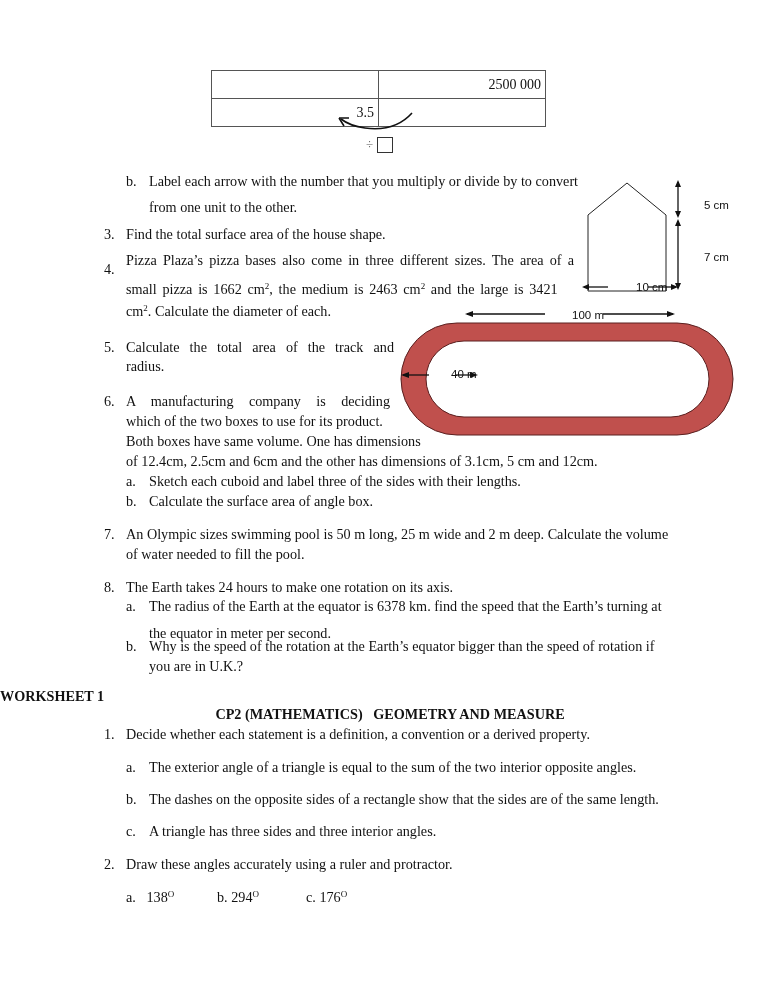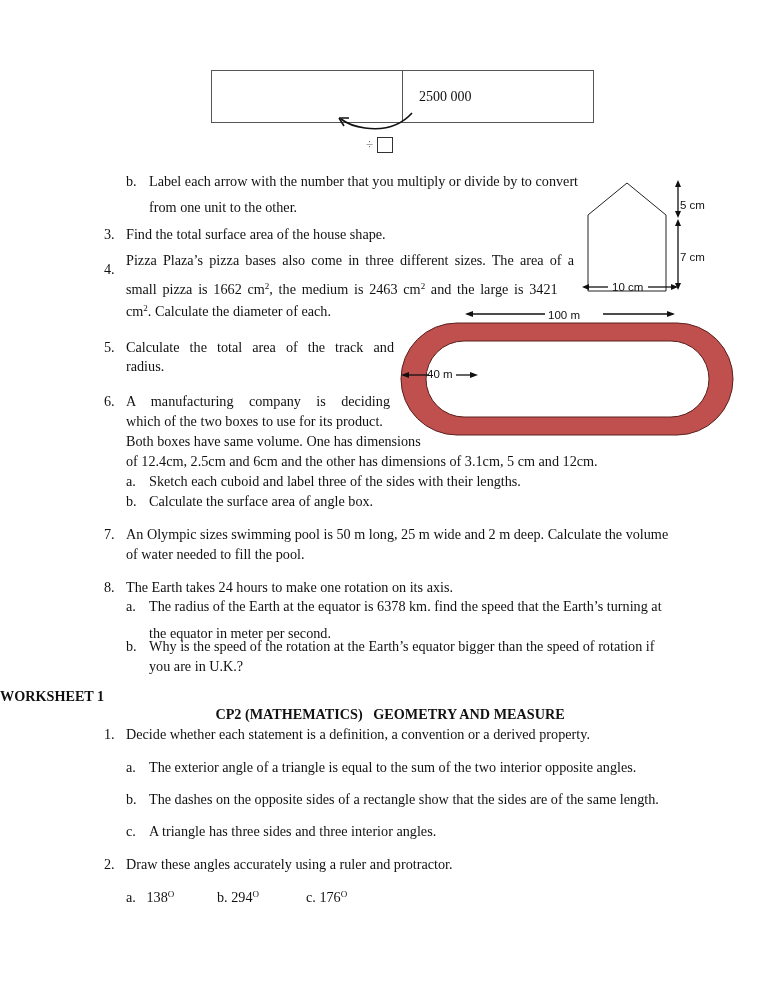--- a/index.html
+++ b/index.html
@@ -1,34 +1,38 @@
 <!DOCTYPE html>
 <html><head>
 <meta charset="utf-8">
 <style>
   html, body { margin: 0; padding: 0; background: #ffffff; }
   body { width: 765px; height: 990px; position: relative; overflow: hidden;
          font-family: "Liberation Serif", "DejaVu Serif", serif; color: #111; font-size: 14.2px; }
   .abs { position: absolute; white-space: nowrap; }
   .line { position: absolute; white-space: nowrap; line-height: 18px; }
   sup { font-size: 9px; vertical-align: 5px; line-height: 0; }
-  .sans { font-family: "Liberation Sans", "DejaVu Sans", sans-serif; font-size: 11.5px; }
+  .sans { font-family: "Liberation Sans", "DejaVu Sans", sans-serif; font-size: 11.5px; margin-left: 24px; }
   table.conv { position: absolute; left: 211px; top: 70px; border-collapse: collapse; }
-  table.conv td { border: 1px solid #555; width: 158px; height: 19px; text-align: left; font-size: 14px; padding: 16px; }
+  table.conv td { border: 1px solid #555; width: 158px; height: 19px; text-align: right; font-size: 14px; padding: 4px; }
   .justify { text-align: justify; text-align-last: justify; }
   .bold { font-weight: bold; }
 </style>
 </head>
 <body>
 
 <table class="conv">
   <tbody>
       <tr>
     <td></td>
     <td>2500 000</td>
+  </tr>
+  <tr>
+    <td>3.5</td>
+    <td></td>
   </tr>
 </tbody>
   </table>
 
 <svg class="abs" style="left:335px;top:110px" width="80" height="24">
   <path d="M77 3 Q60 22 30 18 Q15 16 6 9" fill="none" stroke="#111" stroke-width="1.6"></path>
   <path d="M4 8 L14 8 M4 8 L9 16" fill="none" stroke="#111" stroke-width="1.6"></path>
 </svg>
 <span class="abs" style="left:366px;top:136px;font-size:13px;color:#555">÷</span>
 <span class="abs" style="left:377px;top:137px;width:14px;height:14px;border:1px solid #333"></span>

